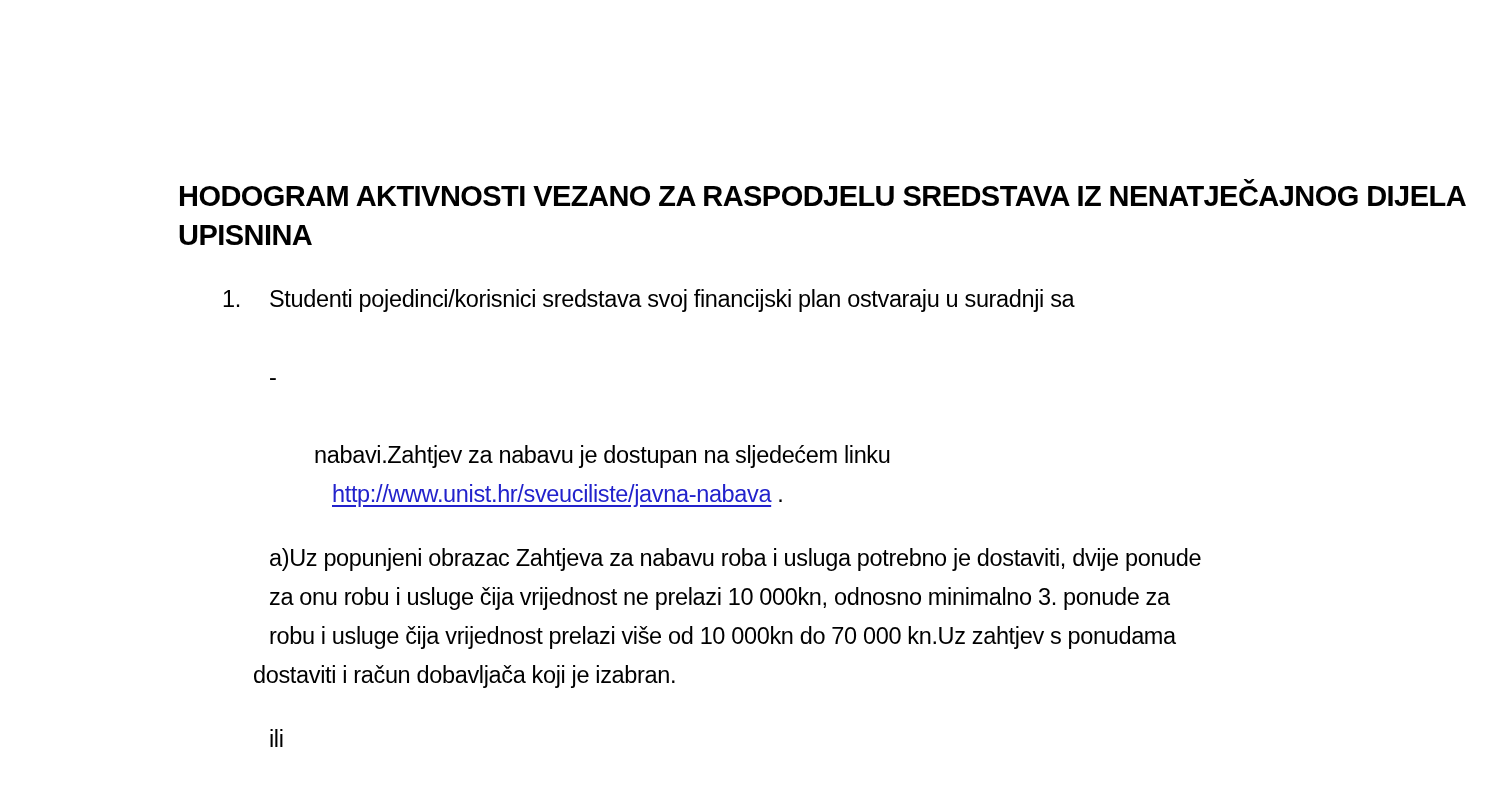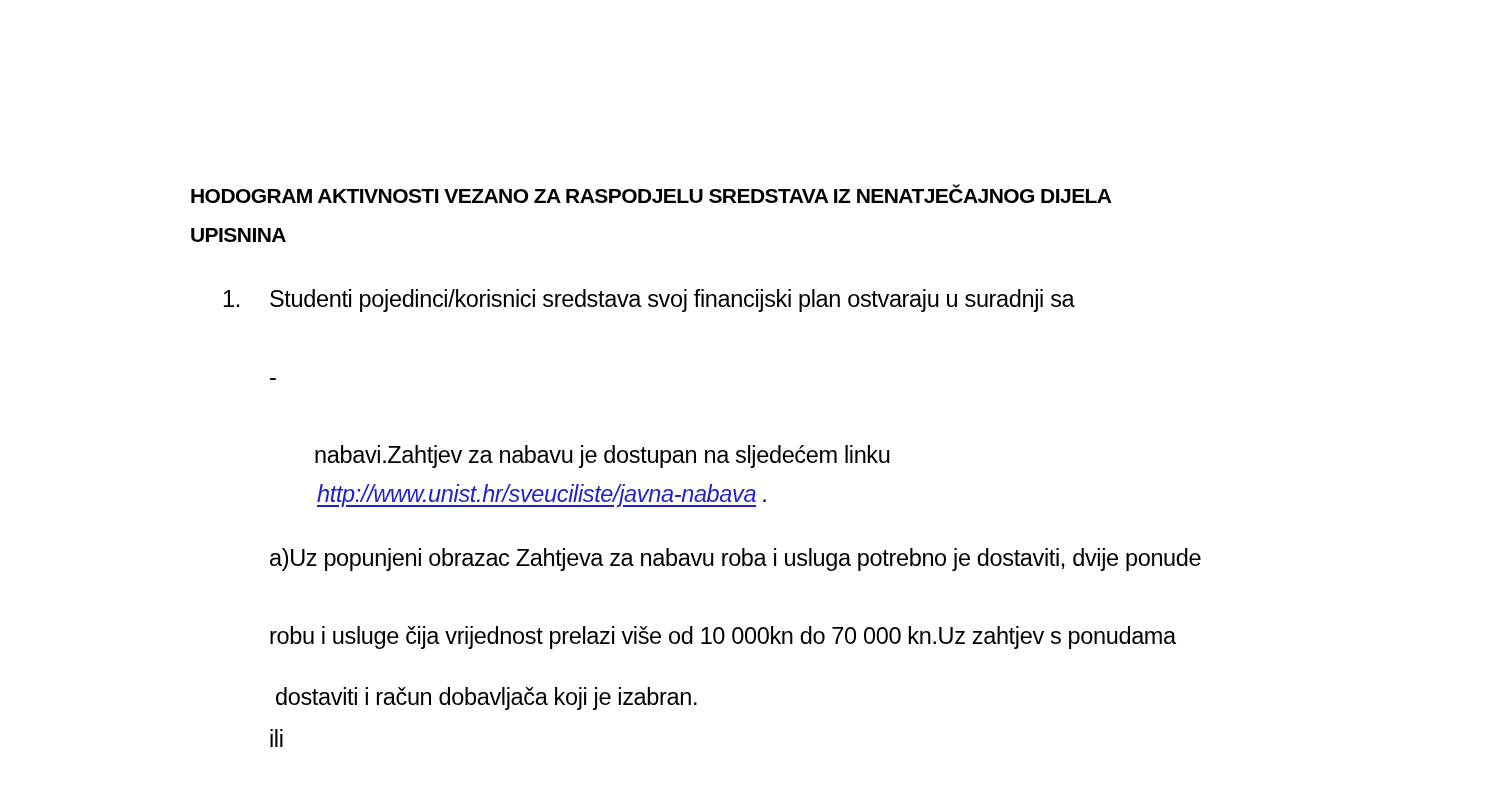--- a/index.html
+++ b/index.html
@@ -23,23 +23,22 @@
     }
     .line {
       position: absolute;
       white-space: nowrap;
       font-size: 23.5px;
       line-height: 30px;
       letter-spacing: -0.35px;
     }
     .title {
       font-weight: bold;
-      font-size: 21px;
+      font-size: 29px;
       letter-spacing: -0.55px;
-      margin-left: 12px;
     }
     .link {
       color: #1a0dab;
       color: #2222cc;
       text-decoration: underline;
       text-underline-offset: 3px;
     }
   </style>
 </head>
 <body>
@@ -47,23 +46,24 @@
 <div class="page">
 
   <div class="line title" style="left:178px; top:181px;">HODOGRAM AKTIVNOSTI VEZANO ZA RASPODJELU SREDSTAVA IZ NENATJEČAJNOG DIJELA</div>
   <div class="line title" style="left:178px; top:220px;">UPISNINA</div>
 
   <div class="line" style="left:222px; top:284px;">1.</div>
   <div class="line" style="left:269px; top:284px;">Studenti pojedinci/korisnici sredstava svoj financijski plan ostvaraju u suradnji sa</div>
 
   <div class="line" style="left:269px; top:362px;">-</div>
   <div class="line" style="left:314px; top:440px;">nabavi.Zahtjev za nabavu je dostupan na sljedećem linku</div>
-  <div class="line" style="left:317px; top:479px;font-style:italic;">
+  <div class="line" style="left:332px; top:479px;">
     <a class="link">http://www.unist.hr/sveuciliste/javna-nabava</a><span> .</span>
   </div>
 
   <div class="line" style="left:269px; top:543px;">a)Uz popunjeni obrazac Zahtjeva za nabavu roba i usluga potrebno je dostaviti, dvije ponude</div>
+  <div class="line" style="left:269px; top:582px;">za onu robu i usluge čija vrijednost ne prelazi  10 000kn, odnosno minimalno  3. ponude za</div>
   <div class="line" style="left:269px; top:621px;">robu i usluge čija vrijednost prelazi više od 10 000kn do 70 000 kn.Uz zahtjev s ponudama</div>
-  <div class="line" style="left:275px; top:660px;margin-top:22px;">dostaviti i račun dobavljača koji je izabran.</div>
+  <div class="line" style="left:253px; top:660px;">dostaviti i račun dobavljača koji je izabran.</div>
 
   <div class="line" style="left:269px; top:724px;">ili</div>
 
 </div>
 
 </body></html>

